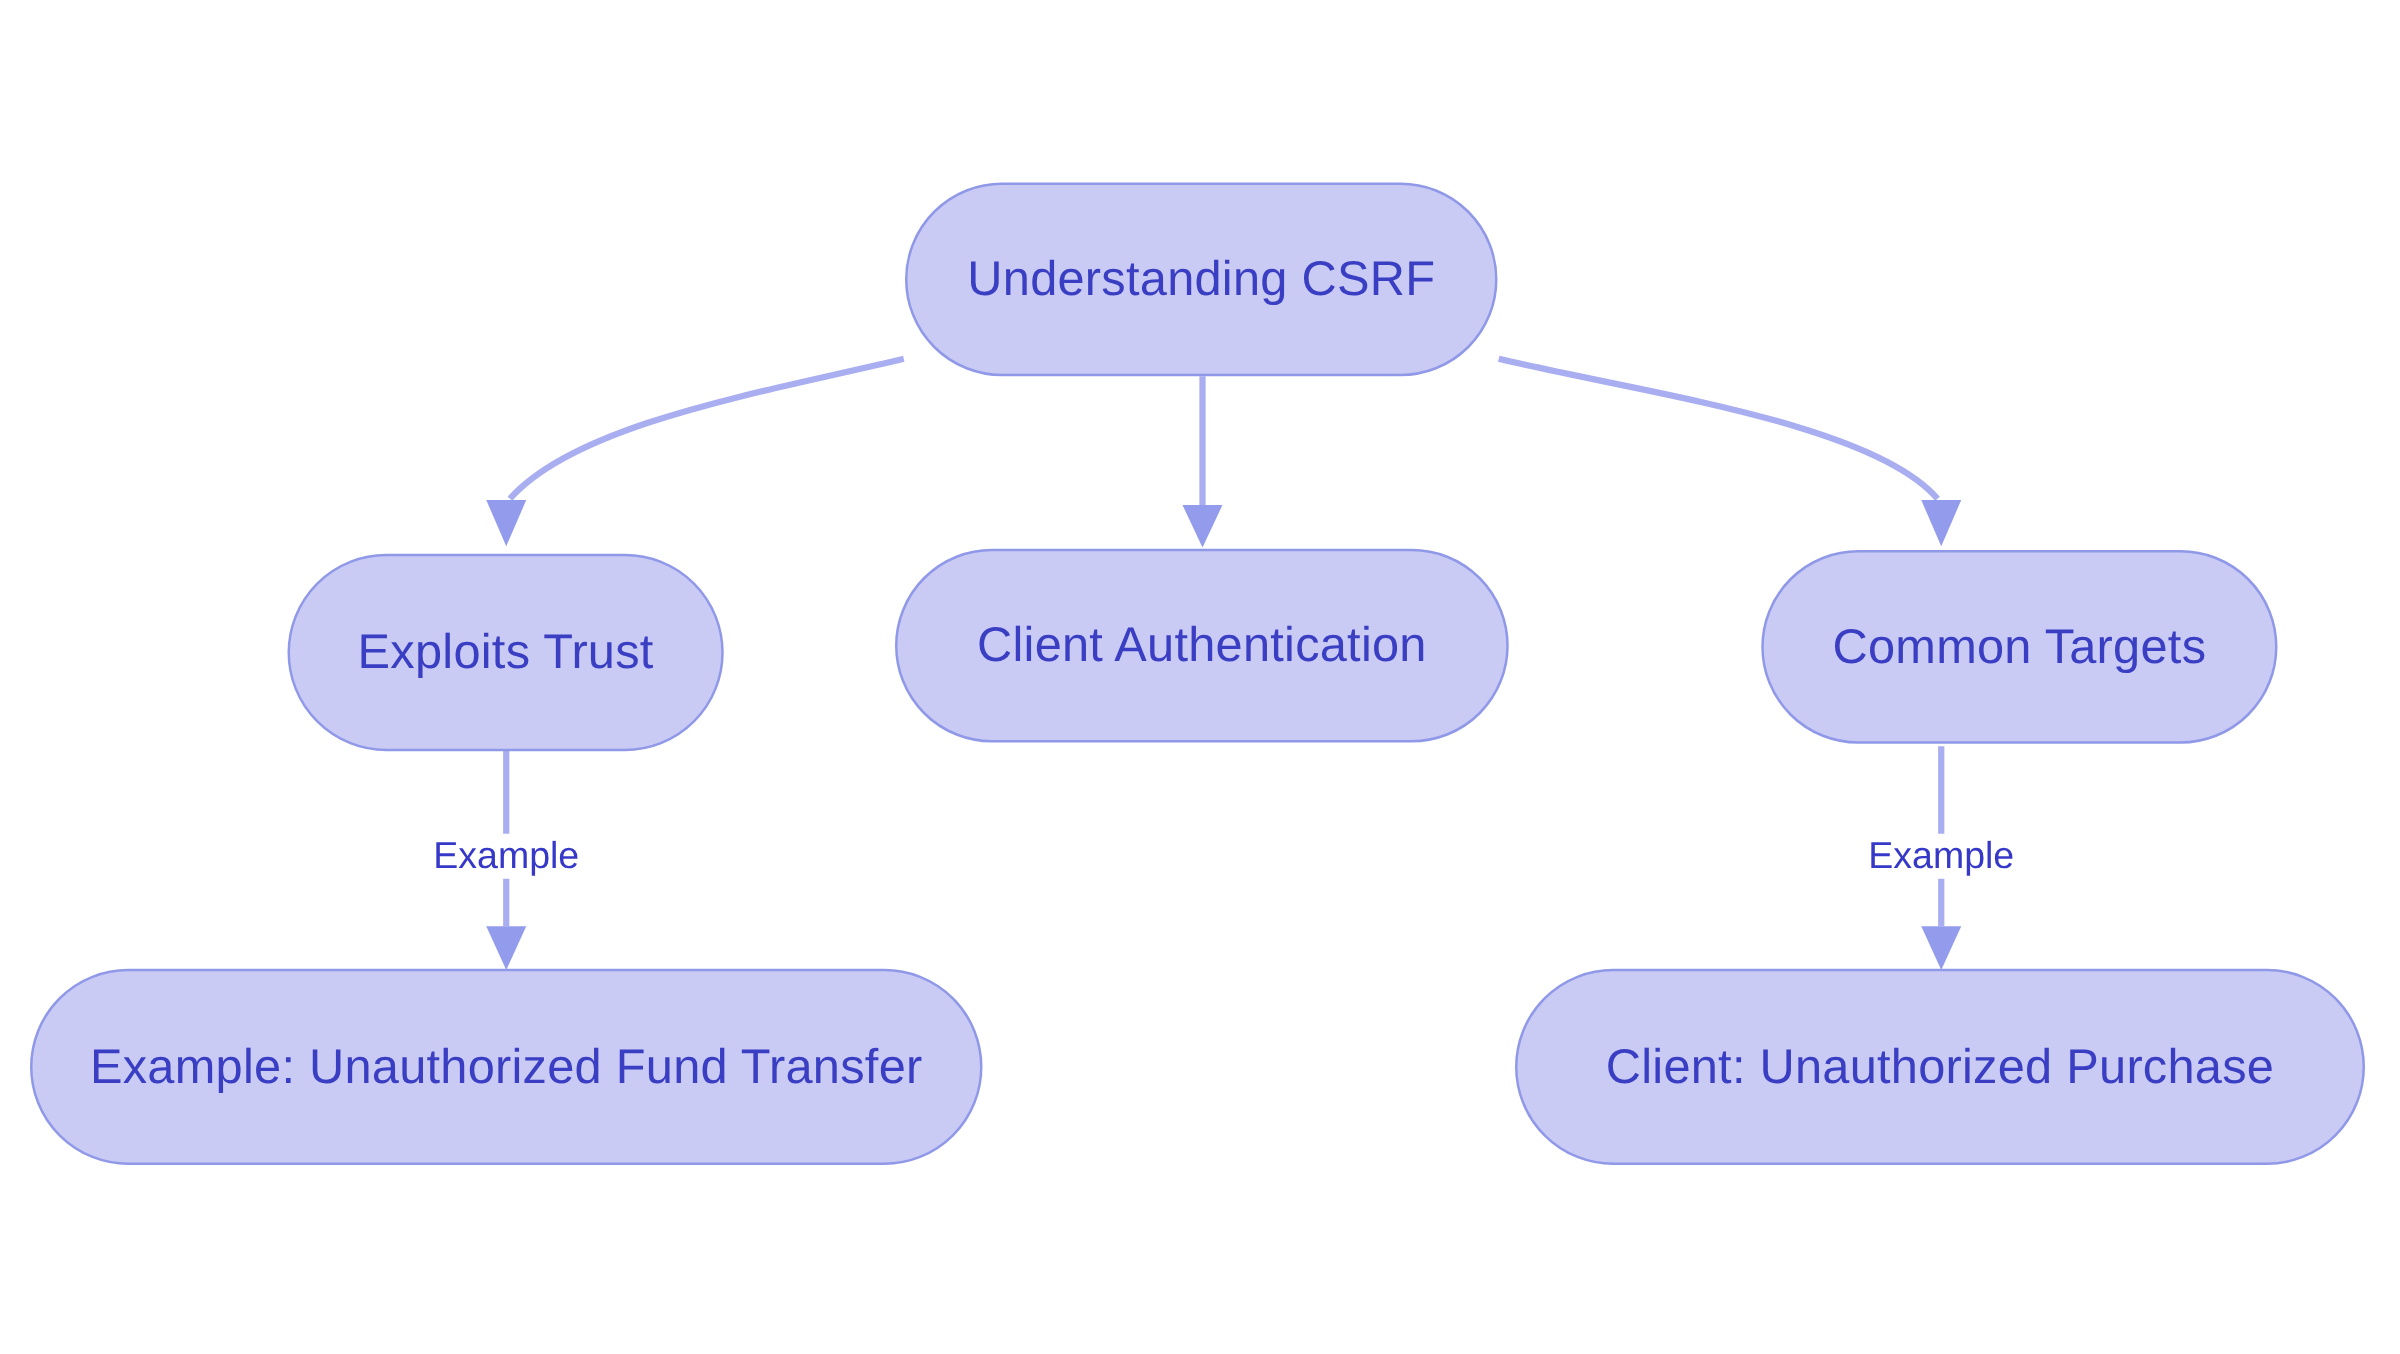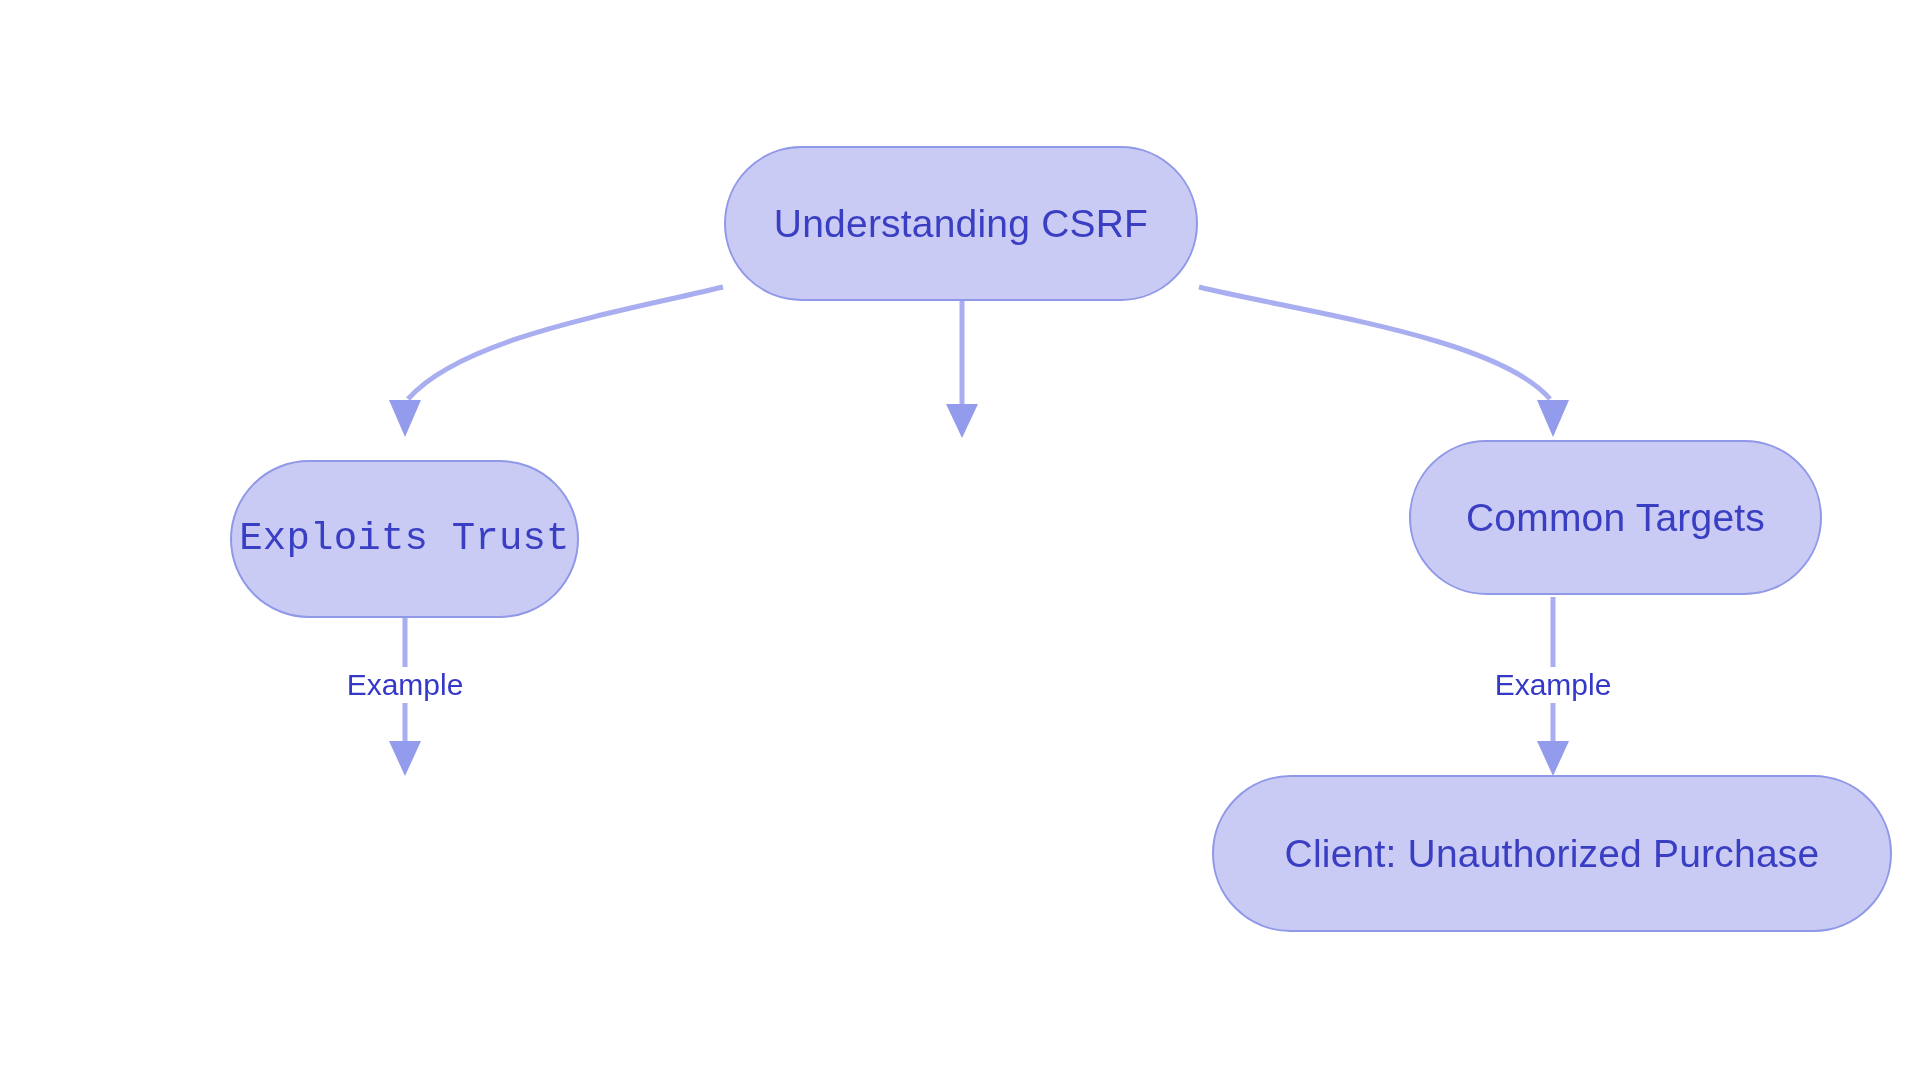--- a/index.html
+++ b/index.html
@@ -50,21 +50,21 @@
     transform:translate(-50%,-50%);
     background:var(--background);
     color:var(--edge-label-text);
     font-size:30px;
     line-height:1.0;
     padding:3px 6px;
     white-space:nowrap;
   }
   
   .n-root           {left:724px;  top:146px; width:474px; height:155px;}
-  .n-exploits-trust {left:230px;  top:460px; width:349px; height:158px;font-family:Liberation Mono, monospace;}
+  .n-exploits-trust {left:230px;  top:443px; width:349px; height:158px;}
   .n-client-auth    {left:716px;  top:439px; width:491px; height:155px;}
   .n-common-targets {left:1409px; top:440px; width:413px; height:155px;}
   .n-example-fund   {left:24px;   top:775px; width:762px; height:157px;}
   .n-example-purch  {left:1212px; top:775px; width:680px; height:157px;}
   .l-left  {left:405px;  top:685px;}
   .l-right {left:1553px; top:685px;}
 </style>
 </head>
 <body>
 
@@ -99,25 +99,31 @@
   </svg>
 
   <div class="node n-root">
     <span>Understanding CSRF</span>
   </div>
 
   <div class="node n-exploits-trust">
     <span>Exploits Trust</span>
   </div>
 
+  <div class="node n-client-auth">
+    <span>Client Authentication</span>
+  </div>
 
   <div class="node n-common-targets">
     <span>Common Targets</span>
   </div>
 
+  <div class="node n-example-fund">
+    <span>Example: Unauthorized Fund Transfer</span>
+  </div>
 
   <div class="node n-example-purch">
     <span>Client: Unauthorized Purchase</span>
   </div>
 
   <div class="edge-label l-left">Example</div>
 
   <div class="edge-label l-right">Example</div>
 
 </div>

